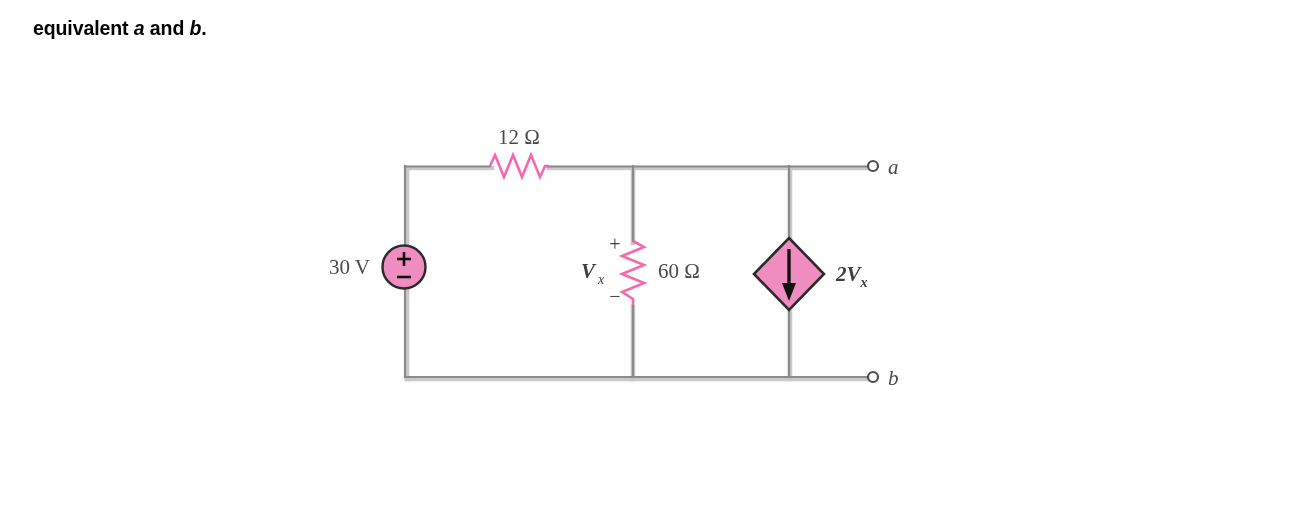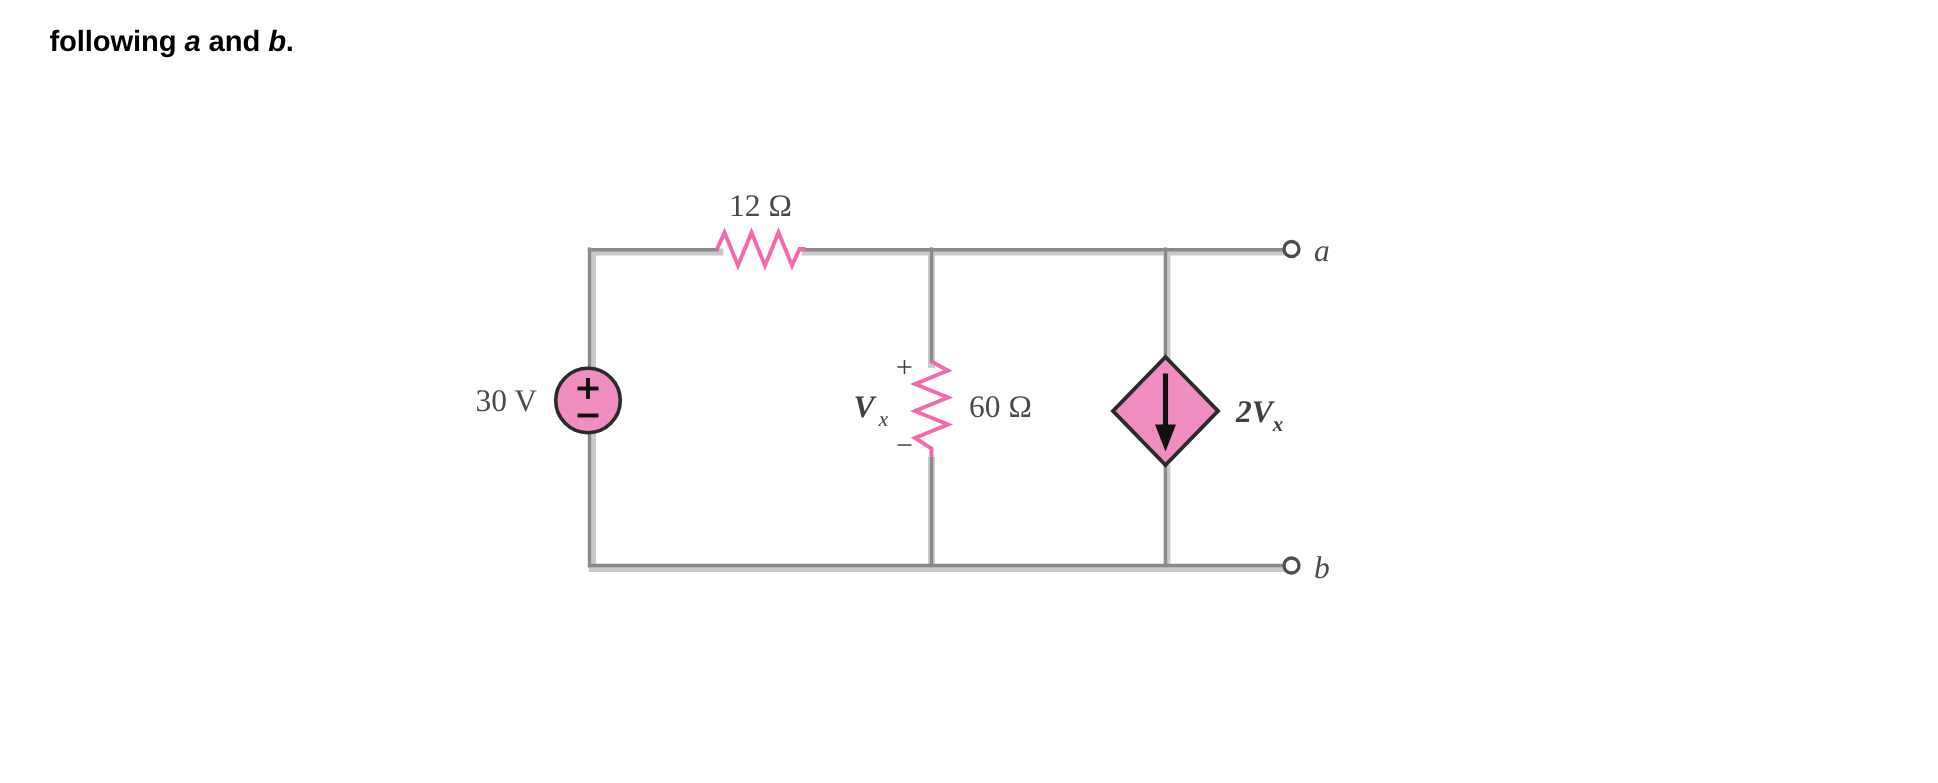--- a/index.html
+++ b/index.html
@@ -33,20 +33,21 @@
     font-style: italic;
   }
 
   
   #circuit-figure {
     position: absolute;
     left: 0;
     top: 100px;
     width: 1000px;
     height: 330px;
+    padding-left: 12px;
   }
   #circuit-svg {
     display: block;
   }
 
   .wire {
     stroke: #8a8a8a;
     stroke-width: 2.2;
     fill: none;
     stroke-linecap: square;
@@ -120,21 +121,21 @@
     font-family: "Liberation Serif", "DejaVu Serif", serif;
     fill: #3f3f3f;
     font-size: 20px;
   }
 </style>
 </head>
 <body>
 
 <div id="question-heading">
   <div>
-    <span>following </span><span class="em">a</span><span> and </span><span class="em">b</span><span>.</span>
+    <span>equivalent </span><span class="em">a</span><span> and </span><span class="em">b</span><span>.</span>
   </div>
 </div>
 
 <div id="circuit-figure">
 <svg id="circuit-svg" width="1000" height="330" viewBox="0 0 1000 330" xmlns="http://www.w3.org/2000/svg">
 
   <g>
     <path class="wire-shadow" d="M 395 68 L 480 68"></path>
     <path class="wire-shadow" d="M 537 68 L 857 68"></path>
     <path class="wire-shadow" d="M 395 68 L 395 147"></path>

